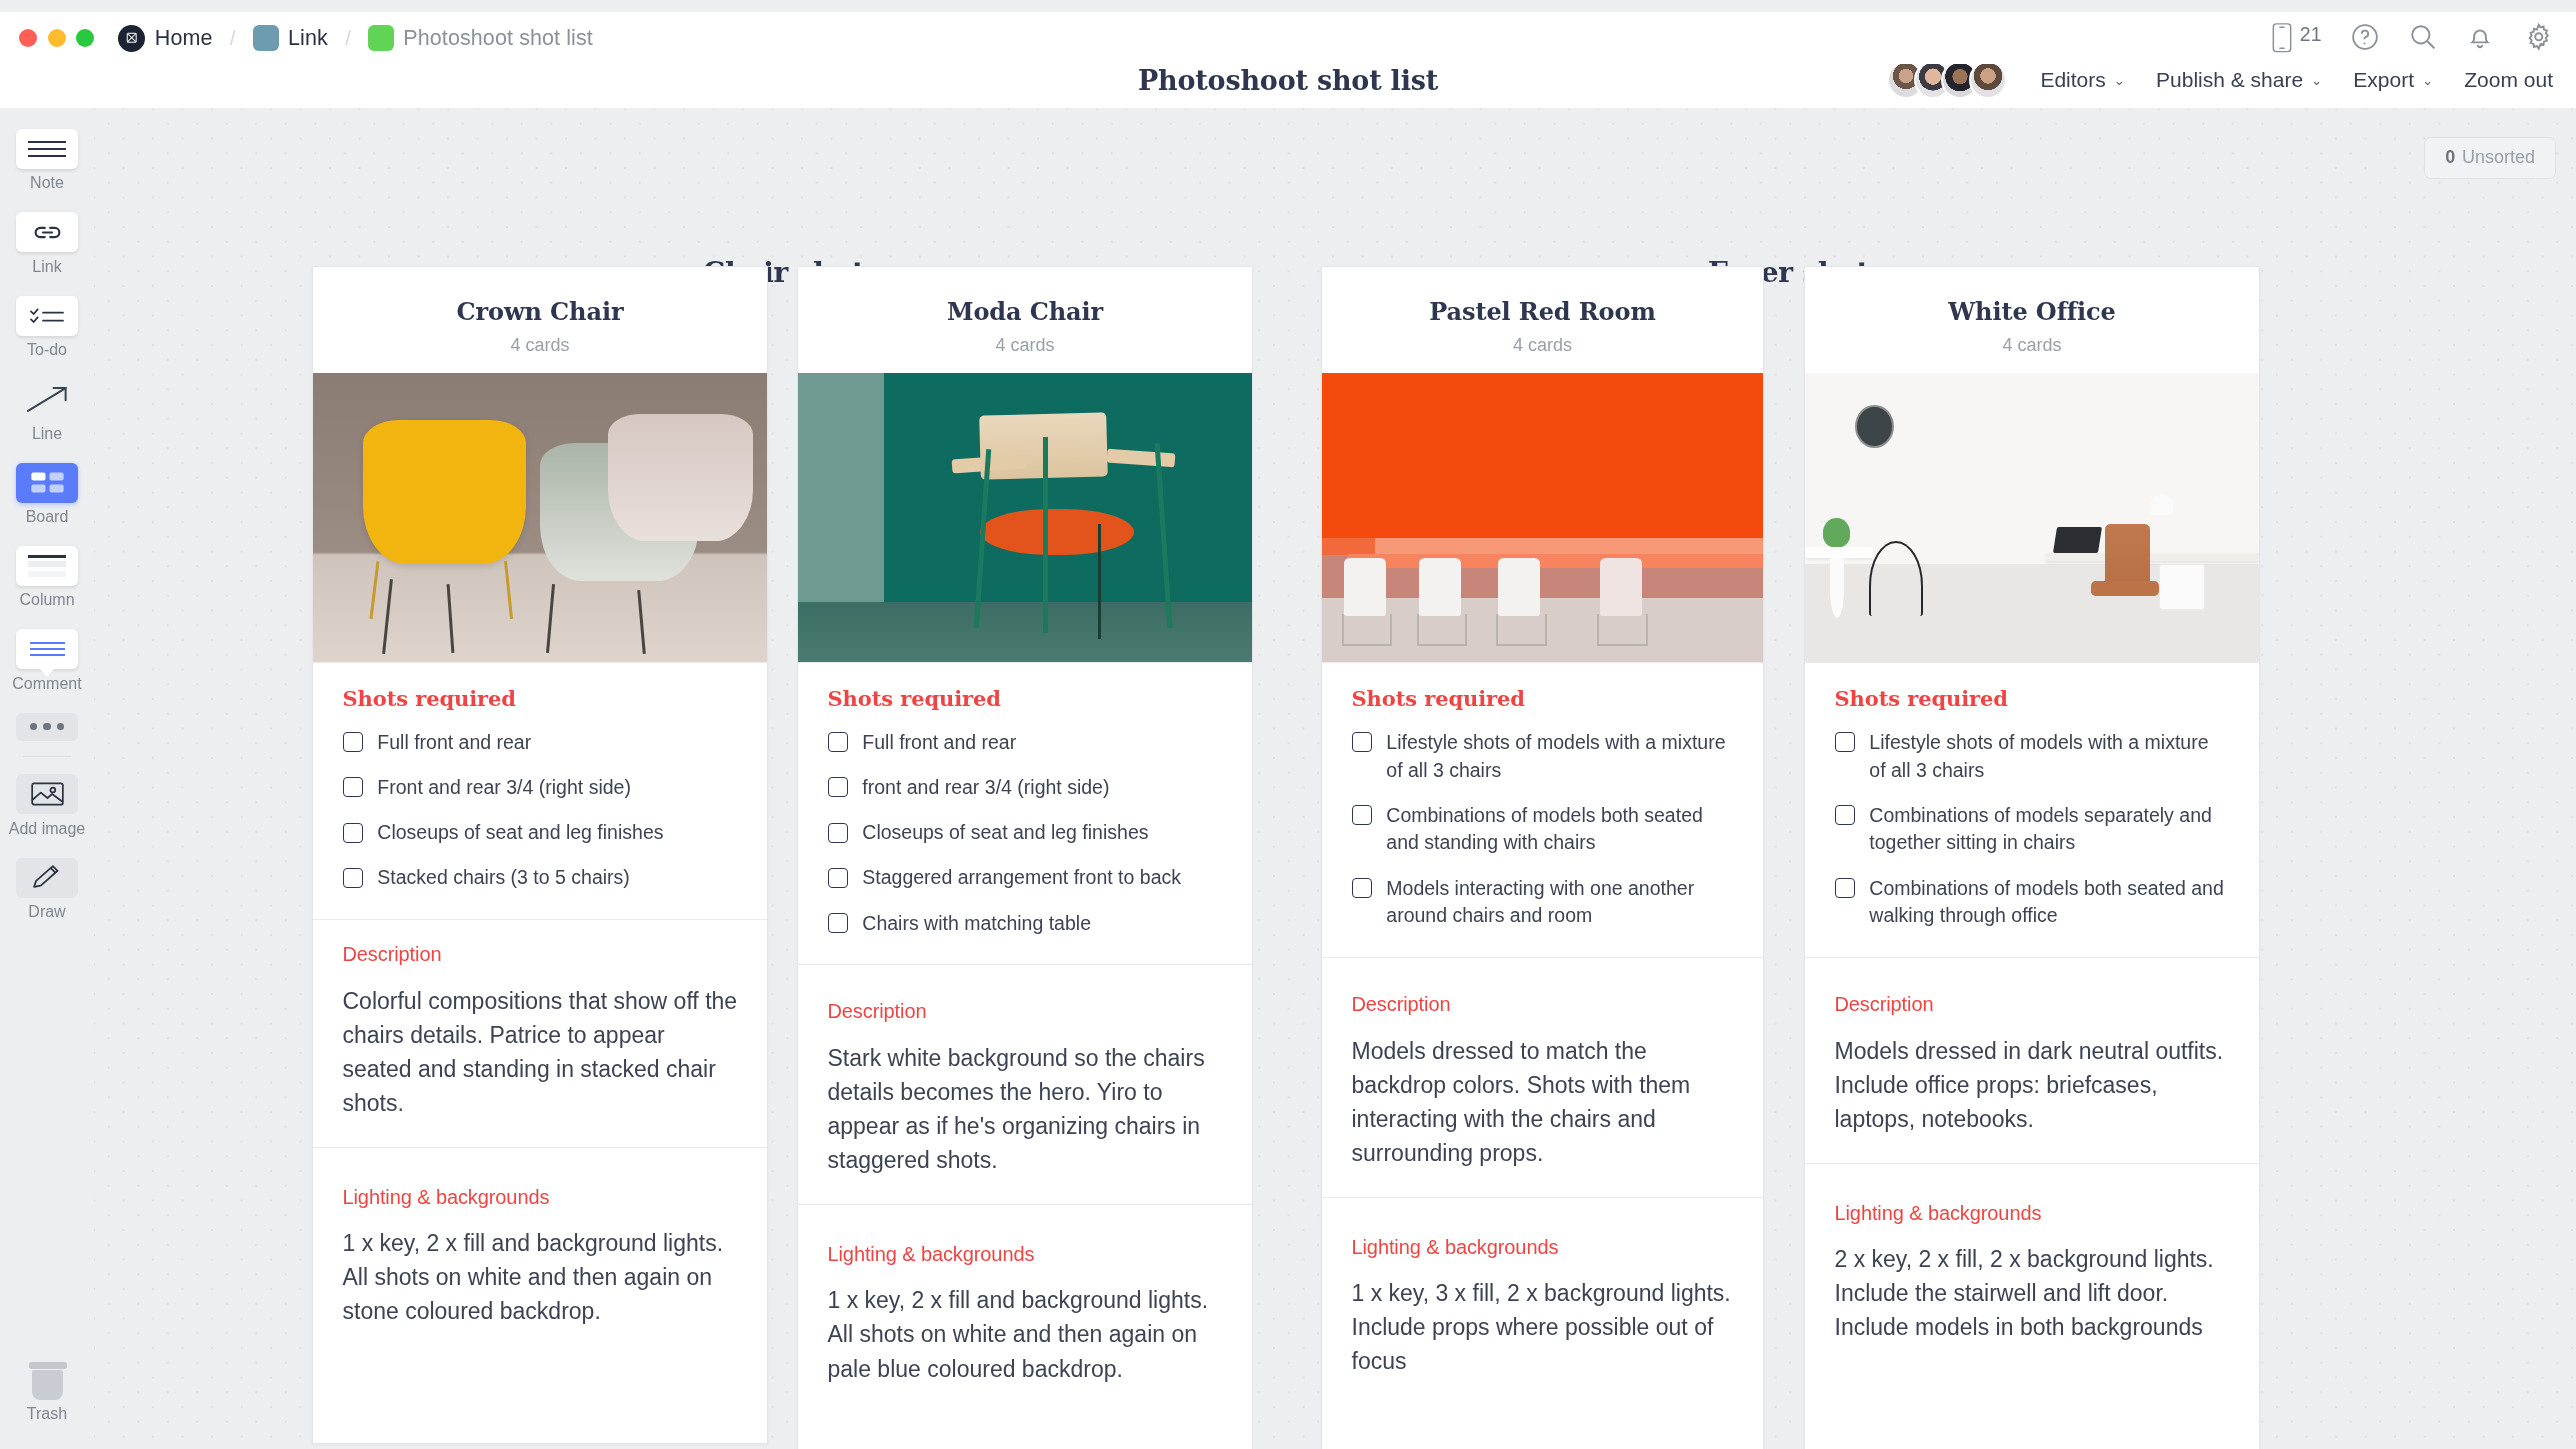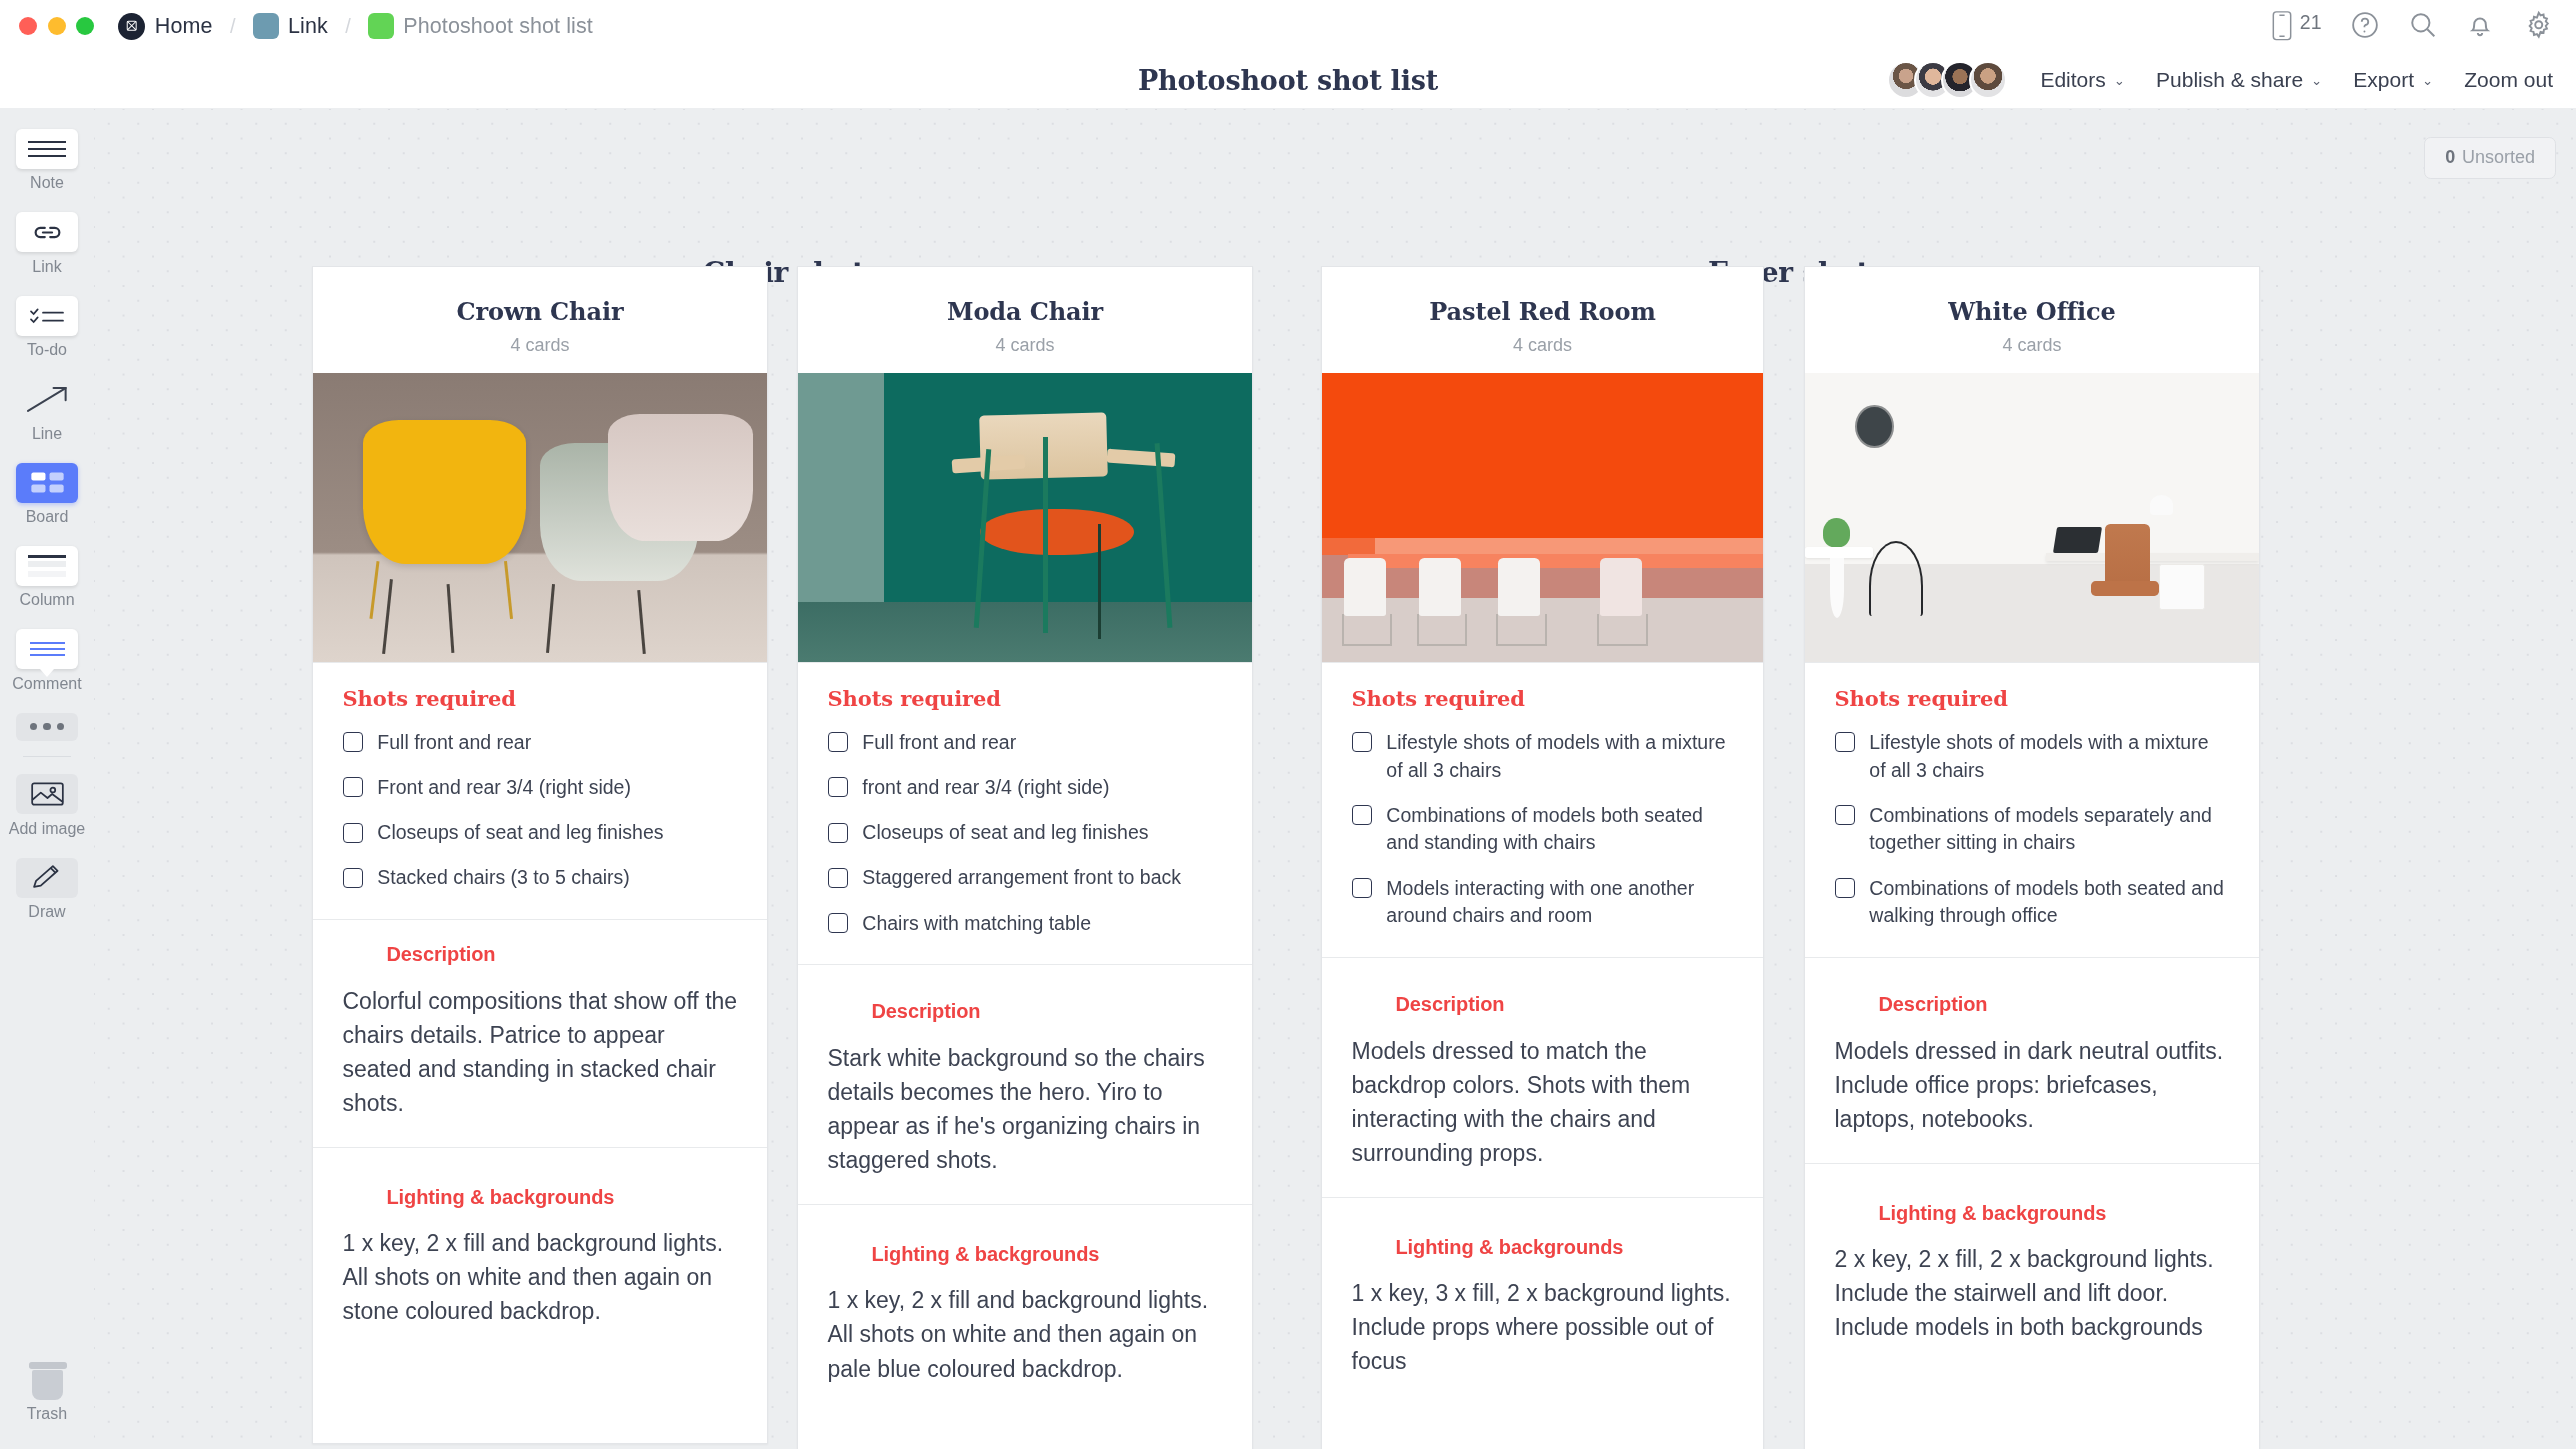--- a/index.html
+++ b/index.html
@@ -6,21 +6,21 @@
   html, body {
     width: 2576px; height: 1450px;
     overflow: hidden;
     font-family: "Liberation Sans", sans-serif;
     background: #eceef0;
     -webkit-font-smoothing: antialiased;
   }
 
   
   .titlebar {
-    position: absolute; top: 0; left: 0;
+    position: absolute; top: 12px; left: 0;
     width: 2576px; height: 52px;
     background: #ffffff;
     display: flex; align-items: center;
     z-index: 40;
   }
   .traffic { display: flex; align-items: center; gap: 10.7px; margin-left: 19px; }
   .dot { width: 18px; height: 18px; border-radius: 50%; }
   .dot.red { background: #ff5f57; }
   .dot.yellow { background: #febc2e; }
   .dot.green { background: #28c840; }
@@ -195,21 +195,21 @@
 
   .blk { border-top: 1px solid #e8eaec; padding: 23px 29.5px 27px; }
   .blk-h {
     font-family: "DejaVu Serif", serif;
     font-weight: 700;
     font-size: 21px;
     color: #ef4444;
     margin-bottom: 17.5px;
     letter-spacing: -0.1px;
   }
-  .blk-h.sans { font-family: "Liberation Sans", sans-serif; font-weight: 700; font-size: 20px; margin-left: 44px; }
+  .blk-h.sans { font-family: "Liberation Sans", sans-serif; font-weight: 400; font-size: 20px; }
   .blk-p { font-size: 23px; line-height: 1.48; color: #3d4352; }
 
   .chk-row { display: flex; align-items: flex-start; gap: 14.8px; margin-bottom: 17.5px; cursor: pointer; }
   .chk-row:last-child { margin-bottom: 0; }
   .chk-box {
     flex: 0 0 auto;
     width: 20px; height: 20px;
     border: 1.7px solid #2e3650;
     border-radius: 4px;
     margin-top: 3.4px;

